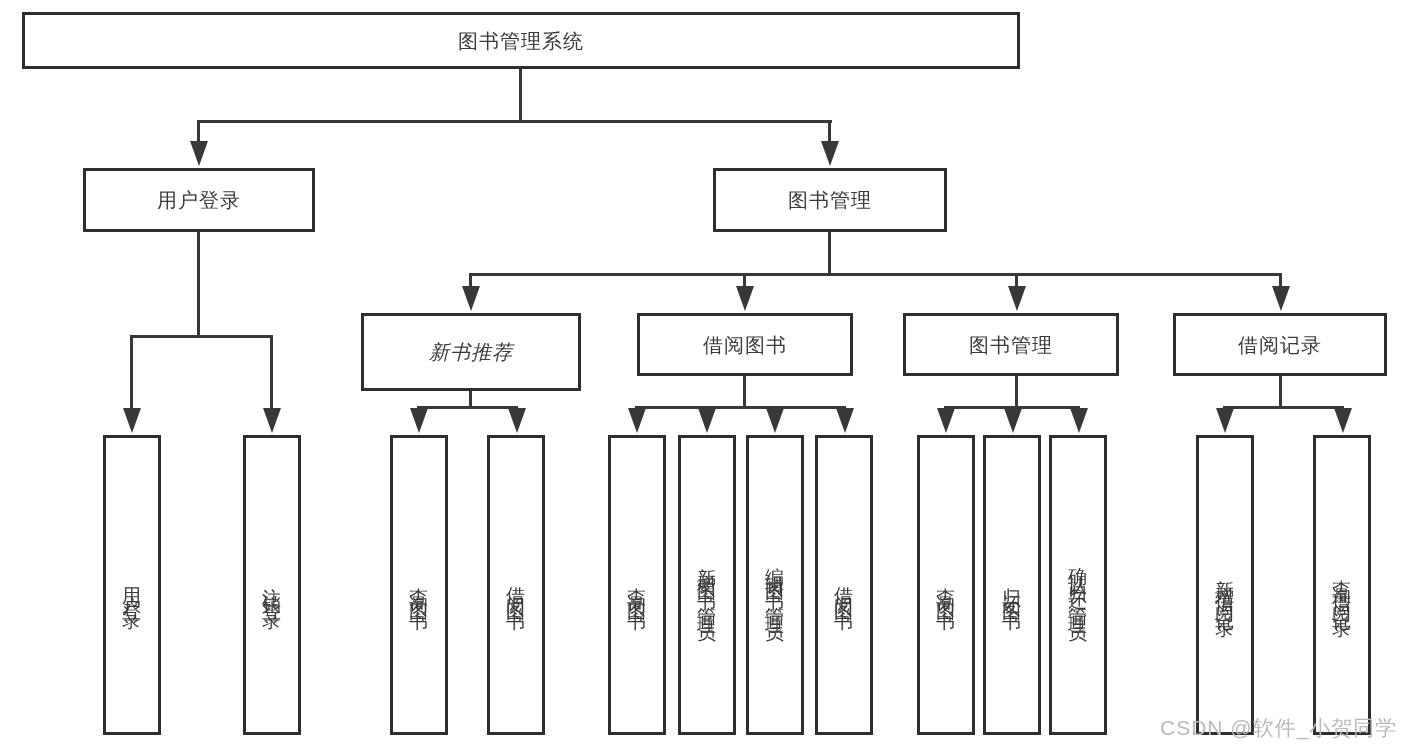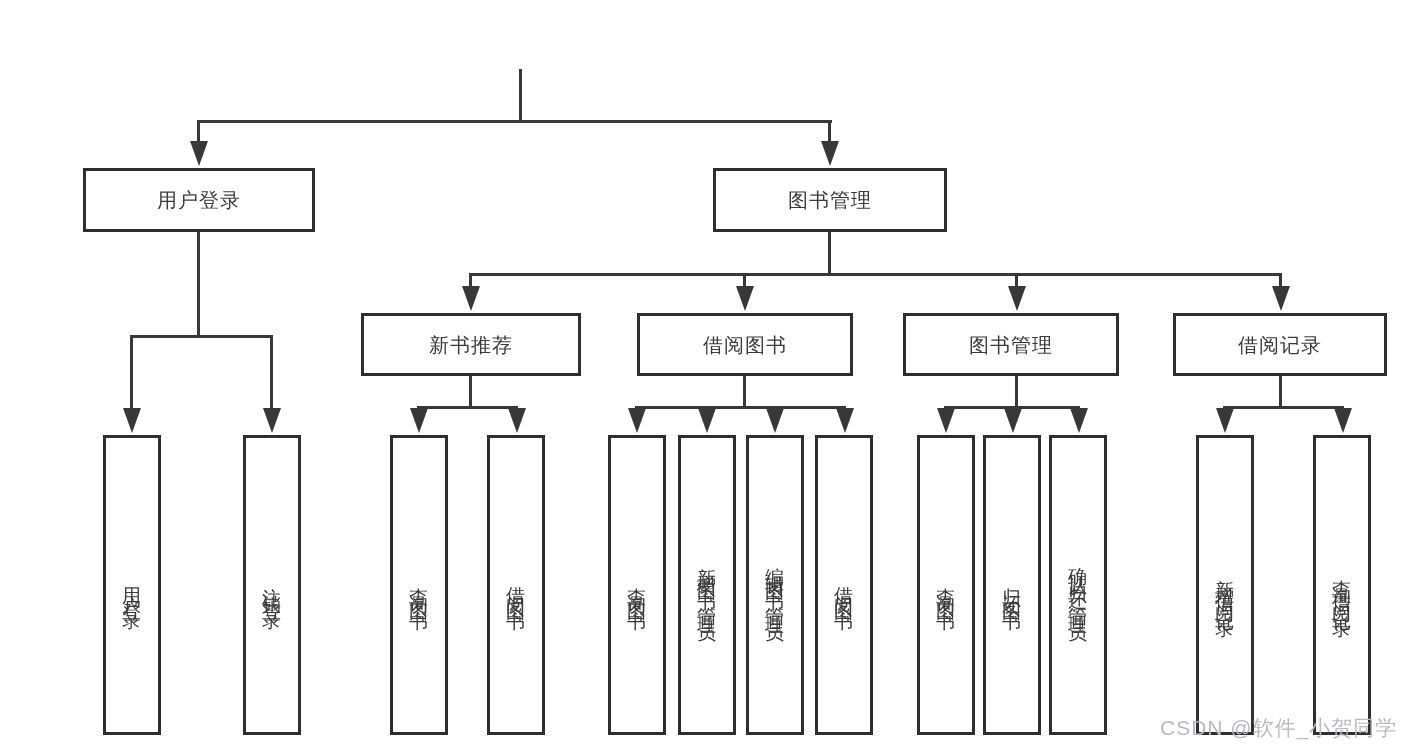--- a/index.html
+++ b/index.html
@@ -62,20 +62,21 @@
     color: var(--watermark);
     z-index: 5;
     white-space: nowrap;
   }
 </style>
 </head>
 <body>
 
 <div class="stage">
 
+  <div class="box" style="left:22px; top:12px; width:998px; height:57px;">图书管理系统</div>
 
   <div class="vline" style="left:519px; top:69px; height:53px;"></div>
   <div class="hline" style="left:197px; top:120px; width:635px;"></div>
   <div class="vline" style="left:197px; top:120px; height:28px;"></div>
   <div class="ah" style="left:190px; top:141px;"></div>
   <div class="vline" style="left:828px; top:120px; height:28px;"></div>
   <div class="ah" style="left:821px; top:141px;"></div>
 
   <div class="box" style="left:83px; top:168px; width:232px; height:64px;">用户登录</div>
   <div class="box" style="left:713px; top:168px; width:234px; height:64px;">图书管理</div>
@@ -91,21 +92,21 @@
   <div class="hline" style="left:470px; top:273px; width:812px;"></div>
   <div class="vline" style="left:469px; top:273px; height:20px;"></div>
   <div class="ah" style="left:462px; top:286px;"></div>
   <div class="vline" style="left:743px; top:273px; height:20px;"></div>
   <div class="ah" style="left:736px; top:286px;"></div>
   <div class="vline" style="left:1015px; top:273px; height:20px;"></div>
   <div class="ah" style="left:1008px; top:286px;"></div>
   <div class="vline" style="left:1279px; top:273px; height:20px;"></div>
   <div class="ah" style="left:1272px; top:286px;"></div>
 
-  <div class="box" style="left:361px; top:313px; width:220px; height:63px;">新书推荐</div>
+  <div class="box" style="left:361px; top:313px; width:220px; height:78px;font-style:italic;">新书推荐</div>
   <div class="box" style="left:637px; top:313px; width:216px; height:63px;">借阅图书</div>
   <div class="box" style="left:903px; top:313px; width:216px; height:63px;">图书管理</div>
   <div class="box" style="left:1173px; top:313px; width:214px; height:63px;">借阅记录</div>
 
   <div class="vline" style="left:469px; top:376px; height:33px;"></div>
   <div class="hline" style="left:417px; top:406px; width:101px;"></div>
   <div class="vline" style="left:417px; top:406px; height:8px;"></div>
   <div class="ah" style="left:410px; top:408px;"></div>
   <div class="vline" style="left:515px; top:406px; height:8px;"></div>
   <div class="ah" style="left:508px; top:408px;"></div>

